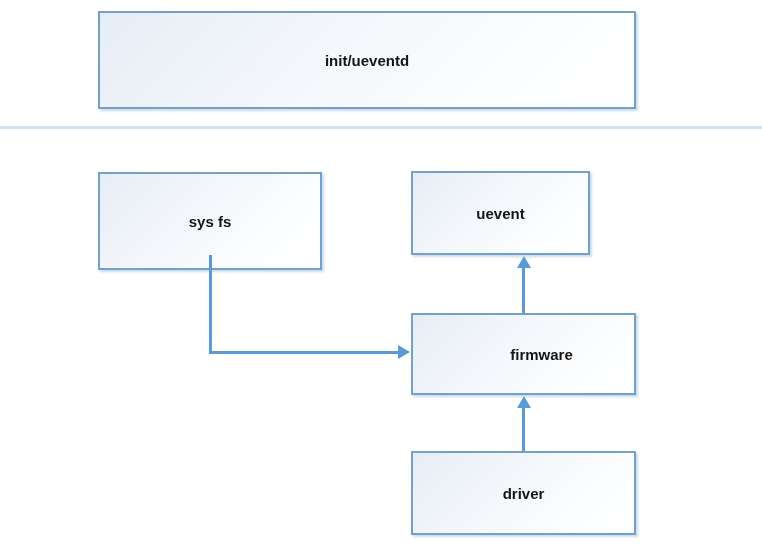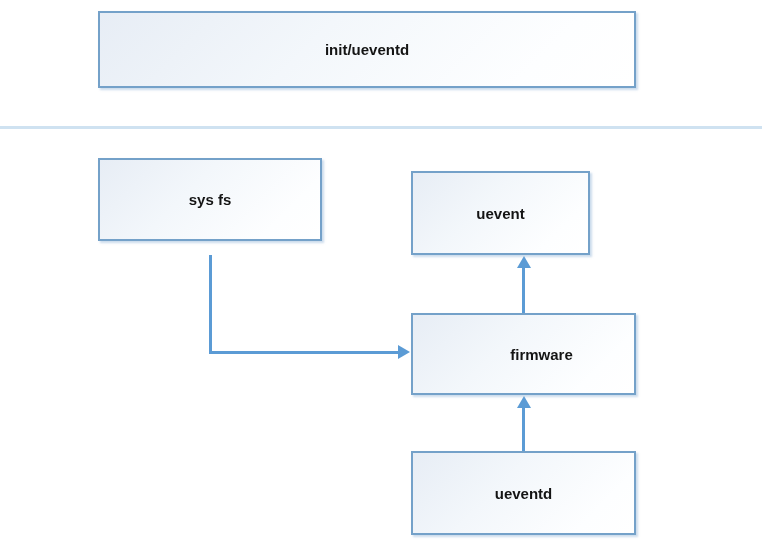--- a/index.html
+++ b/index.html
@@ -21,22 +21,22 @@
     background: linear-gradient(135deg, #e7edf5 0%, #f3f7fb 40%, #fdfeff 80%, #ffffff 100%);
     border: 2px solid #74a1c9;
     box-shadow: 2px 2px 2px rgba(160, 190, 220, 0.55);
     display: flex;
     align-items: center;
     justify-content: center;
     font-weight: 700;
     font-size: 15px;
     color: #141414;
   }
-  .node-init     { left: 98px;  top: 11px;  width: 538px; height: 77px; }
-  .node-sysfs    { left: 98px;  top: 158px; width: 224px; height: 83px; }
+  .node-init     { left: 98px;  top: 11px;  width: 538px; height: 98px; }
+  .node-sysfs    { left: 98px;  top: 172px; width: 224px; height: 98px; }
   .node-uevent   { left: 411px; top: 171px; width: 179px; height: 84px; }
   .node-firmware { left: 411px; top: 313px; width: 225px; height: 82px; padding-left: 36px; }
   .node-driver   { left: 411px; top: 451px; width: 225px; height: 84px; }
 
   .divider {
     position: absolute;
     left: 0;
     top: 126px;
     width: 762px;
     height: 3px;
@@ -93,21 +93,21 @@
 
   <div class="node node-uevent">
     <span>uevent</span>
   </div>
 
   <div class="node node-firmware">
     <span>firmware</span>
   </div>
 
   <div class="node node-driver">
-    <span>ueventd</span>
+    <span>driver</span>
   </div>
 
   <div class="seg seg-fw-ue"></div>
   <div class="arrowhead-up ah-fw-ue"></div>
 
   <div class="seg seg-dr-fw"></div>
   <div class="arrowhead-up ah-dr-fw"></div>
 
   <div class="seg seg-sf-v"></div>
   <div class="seg seg-sf-h"></div>

